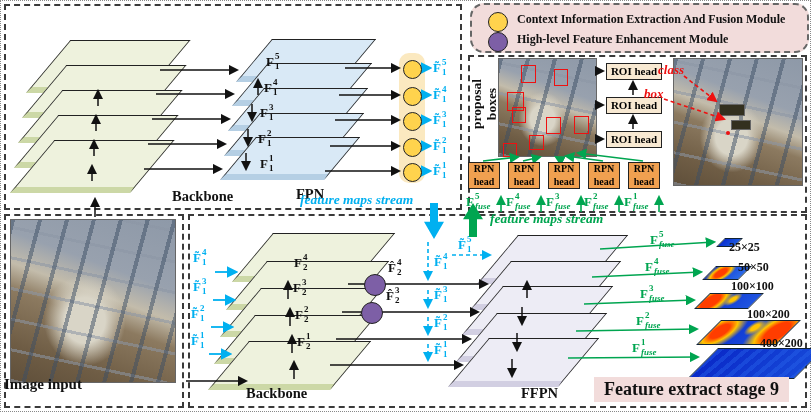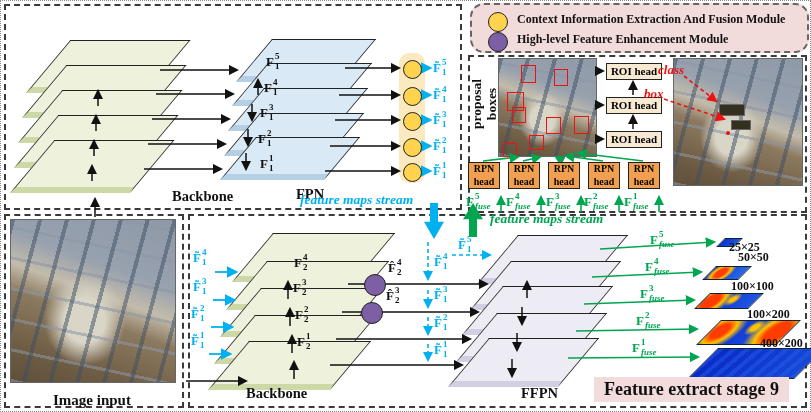--- a/index.html
+++ b/index.html
@@ -157,21 +157,21 @@
   <div class="rpnbox" style="left:588px;top:162px"><span>RPN</span><br><span>head</span></div>
   <div class="rpnbox" style="left:628px;top:162px"><span>RPN</span><br><span>head</span></div>
 
   <div class="fl fuse green-t" style="left:466px;top:195px" data-sup="5" data-sub="fuse">F</div>
   <div class="fl fuse green-t" style="left:506px;top:195px" data-sup="4" data-sub="fuse">F</div>
   <div class="fl fuse green-t" style="left:546px;top:195px" data-sup="3" data-sub="fuse">F</div>
   <div class="fl fuse green-t" style="left:584px;top:195px" data-sup="2" data-sub="fuse">F</div>
   <div class="fl fuse green-t" style="left:624px;top:195px" data-sup="1" data-sub="fuse">F</div>
 
   <div class="photo" style="left:10px;top:219px;width:164px;height:162px"></div>
-  <div class="lbl" style="left:4px;top:392px;width:176px;text-align:center;font-size:15px">Image input</div>
+  <div class="lbl" style="left:4px;top:376px;width:176px;text-align:left;font-size:15px">Image input</div>
 
   <div class="slab sgreen" style="left:232px;top:233px;width:120px;height:42px"></div>
   <div class="slab sgreen" style="left:226px;top:261px;width:120px;height:42px"></div>
   <div class="slab sgreen" style="left:220px;top:288px;width:120px;height:42px"></div>
   <div class="slab sgreen" style="left:214px;top:315px;width:120px;height:42px"></div>
   <div class="slab sgreen" style="left:208px;top:341px;width:120px;height:42px"></div>
 
   <div class="slab slav" style="left:477px;top:235px;width:108px;height:42px"></div>
   <div class="slab slav" style="left:470px;top:261px;width:108px;height:42px"></div>
   <div class="slab slav" style="left:462px;top:286px;width:108px;height:42px"></div>
@@ -202,21 +202,21 @@
   <div class="fl cyan-t" style="left:434px;top:316px" data-sup="2" data-sub="1">F̃</div>
   <div class="fl cyan-t" style="left:434px;top:343px" data-sup="1" data-sub="1">F̃</div>
 
   <div class="fl fuse green-t" style="left:650px;top:233px" data-sup="5" data-sub="fuse">F</div>
   <div class="fl fuse green-t" style="left:645px;top:260px" data-sup="4" data-sub="fuse">F</div>
   <div class="fl fuse green-t" style="left:640px;top:287px" data-sup="3" data-sub="fuse">F</div>
   <div class="fl fuse green-t" style="left:636px;top:314px" data-sup="2" data-sub="fuse">F</div>
   <div class="fl fuse green-t" style="left:632px;top:341px" data-sup="1" data-sub="fuse">F</div>
 
   <div class="sz" style="left:729px;top:240px">25×25</div>
-  <div class="sz" style="left:738px;top:250px">50×50</div>
+  <div class="sz" style="left:738px;top:260px">50×50</div>
   <div class="sz" style="left:731px;top:279px">100×100</div>
   <div class="sz" style="left:747px;top:307px">100×200</div>
   <div class="sz" style="left:760px;top:336px">400×200</div>
 
   <div class="hmap" style="left:716px;top:238px;width:16px;height:7px;background:linear-gradient(90deg,#0b2fd0,#1b5ae0)"></div>
   <div class="hmap" style="left:702px;top:266px;width:34px;height:12px;background:radial-gradient(circle at 32% 50%,#ff3d00 0 18%,#ffc400 32%,transparent 48%),linear-gradient(90deg,#0b2fd0,#2a6ae8)"></div>
   <div class="hmap" style="left:694px;top:293px;width:52px;height:14px;background:radial-gradient(circle at 16% 55%,#ff3d00 0 16%,#ffc400 26%,transparent 42%),radial-gradient(circle at 55% 38%,#ffc400 0 8%,transparent 22%),linear-gradient(90deg,#0b2fd0,#1f55e0)"></div>
   <div class="hmap" style="left:696px;top:320px;width:78px;height:23px;background:radial-gradient(circle at 12% 45%,#ff3d00 0 10%,#ffc400 18%,transparent 30%),radial-gradient(circle at 86% 48%,#ff3d00 0 14%,#ffc400 24%,transparent 38%),radial-gradient(circle at 52% 28%,#ffc400 0 7%,transparent 18%),linear-gradient(90deg,#0b2fd0,#1f55e0)"></div>
   <div class="hmap" style="left:687px;top:348px;width:105px;height:29px;background:repeating-linear-gradient(100deg,rgba(40,100,235,.4) 0 6px,transparent 6px 13px),linear-gradient(90deg,#0a2ac8,#1648d8)"></div>
 

